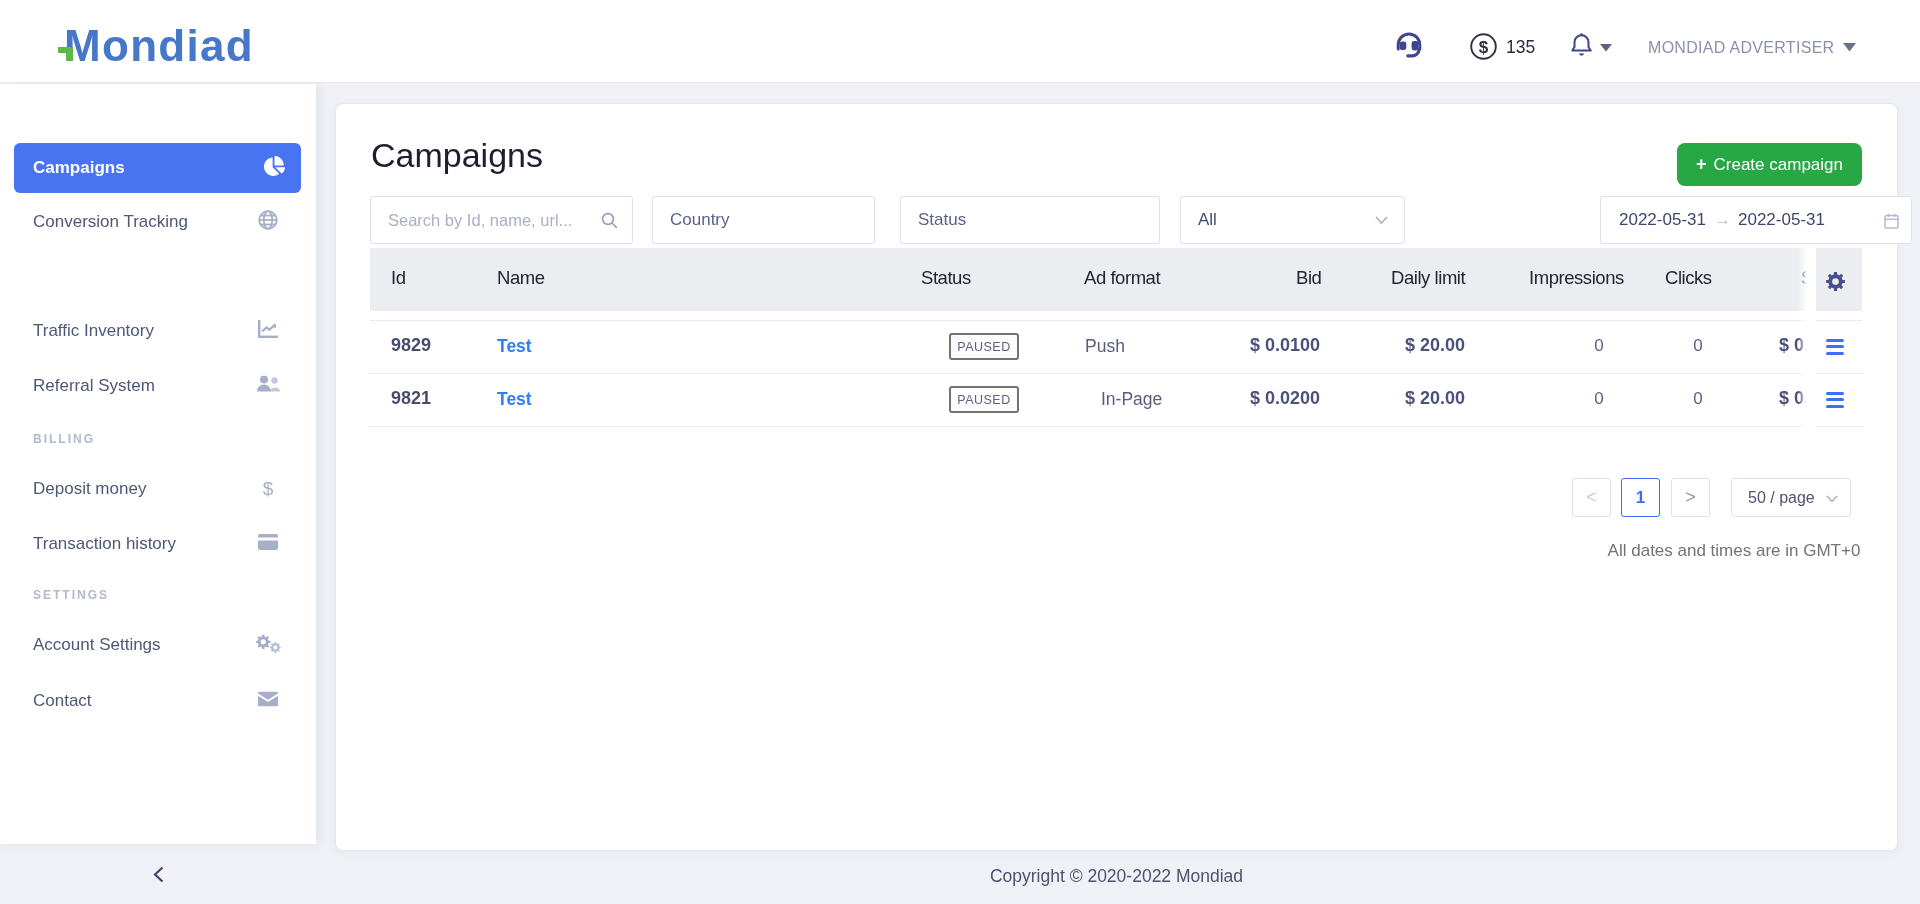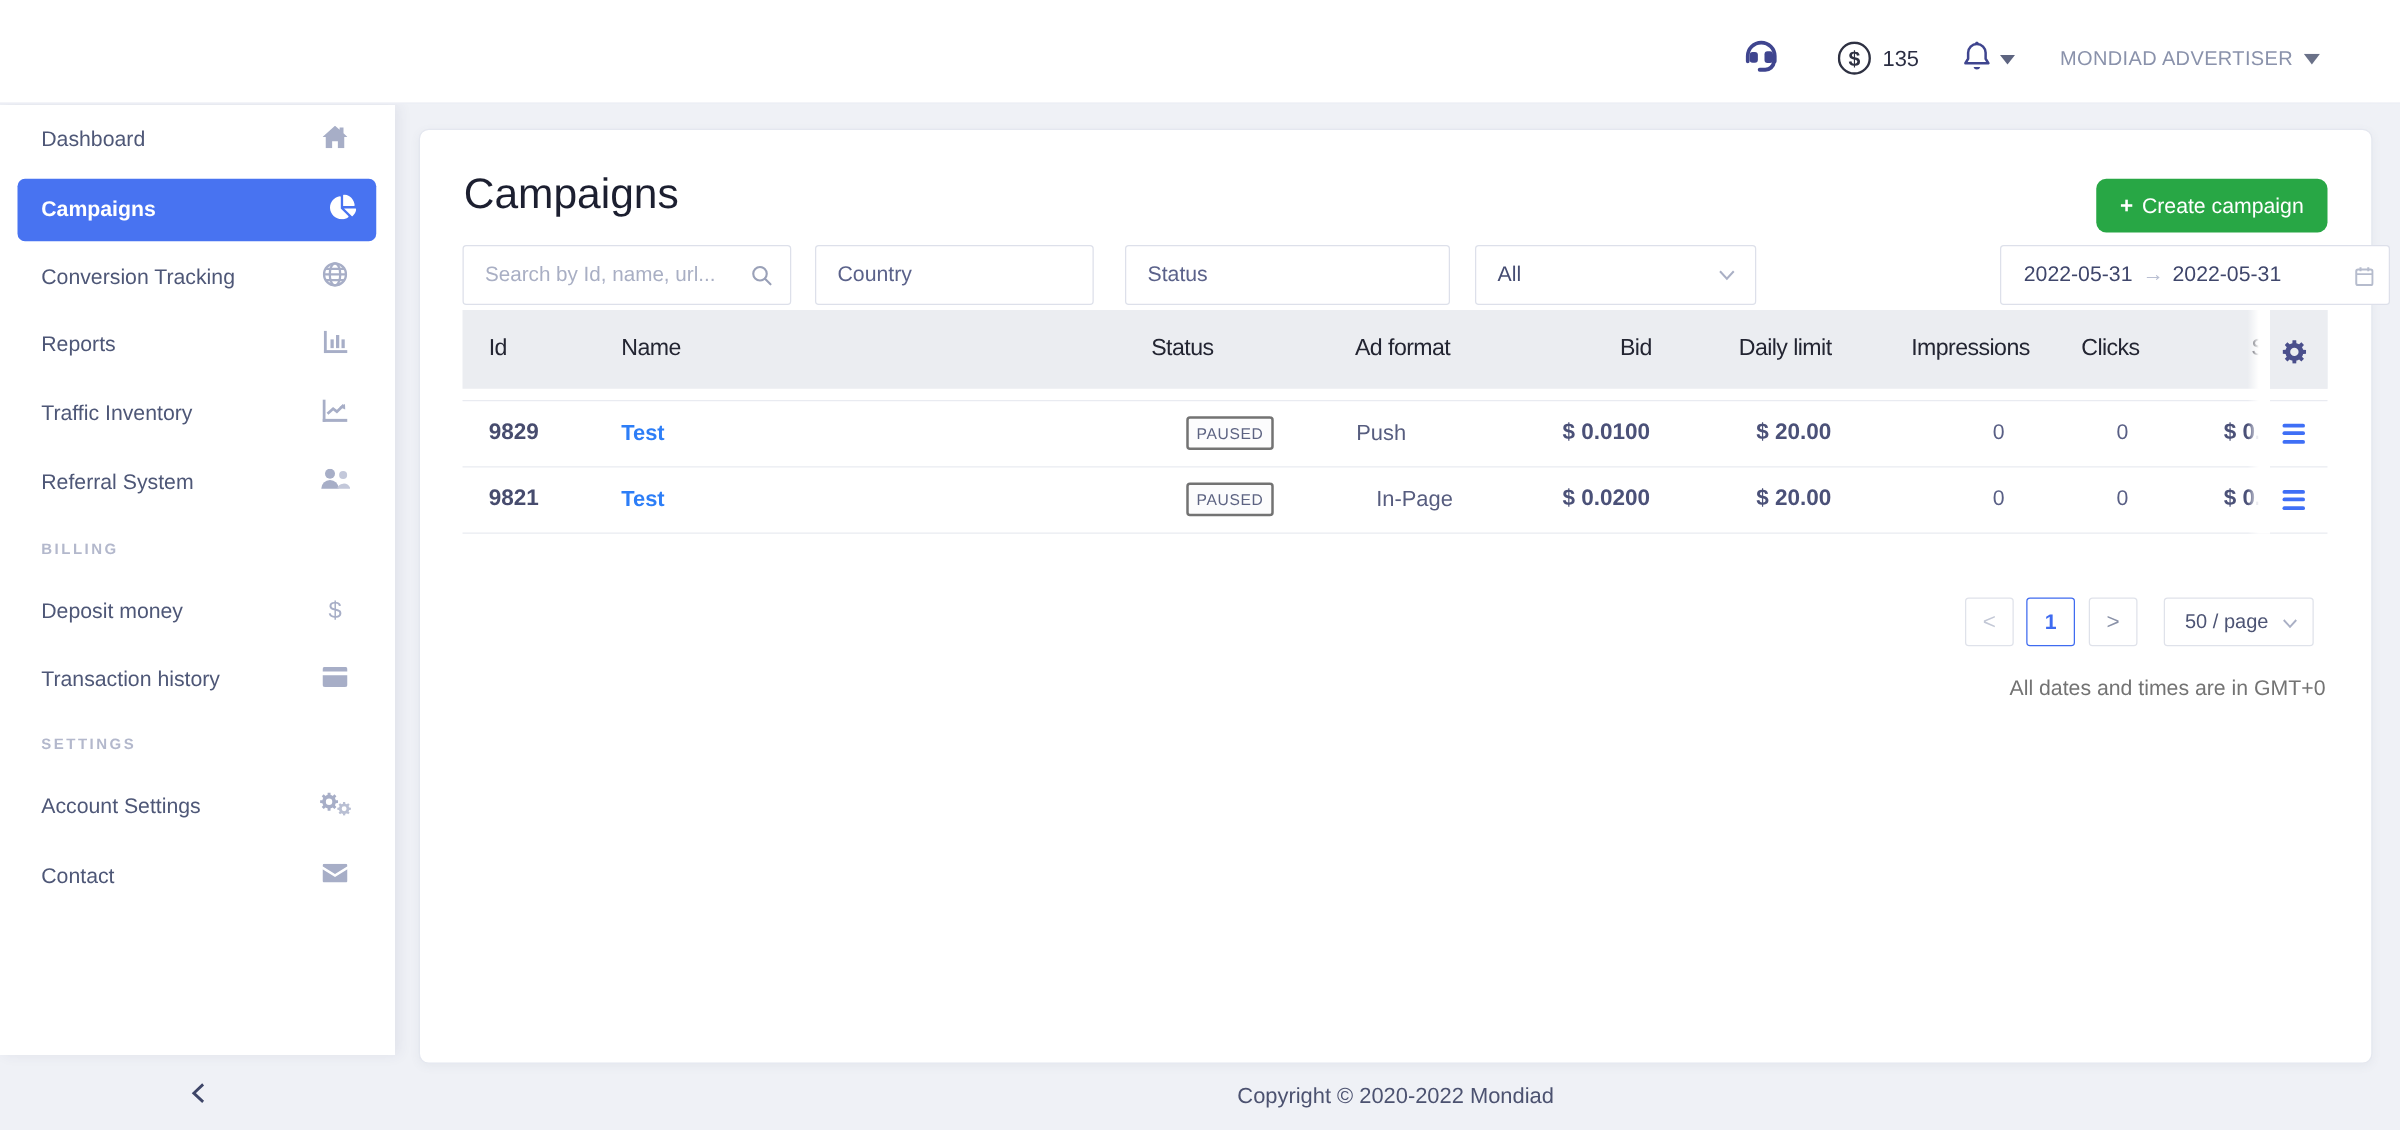--- a/index.html
+++ b/index.html
@@ -151,50 +151,32 @@
   <span style="position:absolute; left:16px; top:50%; transform:translateY(-50%); font-size:16px; color:#4d5474;">50 / page</span>
   <svg style="position:absolute; right:12px; top:16px;" width="12" height="8" viewBox="0 0 12 8">
       <polyline points="1,1 6,6.5 11,1" fill="none" stroke="#aab0c5" stroke-width="1.5"></polyline>
     </svg>
 </div>
 <div id="gmt">All dates and times are in GMT+0</div>
 
 <div id="footer">Copyright © 2020-2022 Mondiad</div>
 
 <div id="sidebar">
-  <div class="mitem" style="top:6px;">
-      <span class="txt">Dashboard</span>
-    <span class="ic"><svg width="20" height="18" viewBox="0 0 20 18">
-          <path fill="#a7aec7" d="M10 0 L0 9 h2.6 v9 h5.1 v-5.6 h4.6 V18 h5.1 V9 H20 L16.8 6.1 V1.5 h-3.1 v1.8 Z"></path>
-        </svg></span>
-  </div>
   <div class="mitem" style="top:116px;">
       <span class="txt">Conversion Tracking</span>
     <span class="ic"><svg width="20" height="20" viewBox="0 0 20 20">
           <g fill="none" stroke="#a7aec7" stroke-width="1.8">
             <circle cx="10" cy="10" r="8.8"></circle>
             <ellipse cx="10" cy="10" rx="4.2" ry="8.8"></ellipse>
             <line x1="1" y1="10" x2="19" y2="10"></line>
             <line x1="2" y1="5.5" x2="18" y2="5.5"></line>
             <line x1="2" y1="14.5" x2="18" y2="14.5"></line>
           </g>
         </svg></span>
   </div>
-  <div class="mitem" style="top:170px;">
-      <span class="txt">Reports</span>
-    <span class="ic"><svg width="19" height="18" viewBox="0 0 19 18">
-          <g fill="#a7aec7">
-            <rect x="0" y="0" width="2.4" height="18"></rect>
-            <rect x="0" y="15.6" width="19" height="2.4"></rect>
-            <rect x="5.4" y="7" width="2.6" height="7"></rect>
-            <rect x="9.8" y="3.5" width="2.6" height="10.5"></rect>
-            <rect x="14.2" y="7" width="2.6" height="7"></rect>
-          </g>
-        </svg></span>
-  </div>
   <div class="mitem" style="top:225px;">
       <span class="txt">Traffic Inventory</span>
     <span class="ic"><svg width="20" height="18" viewBox="0 0 20 18">
           <g fill="#a7aec7">
             <rect x="0" y="0" width="2.4" height="18"></rect>
             <rect x="0" y="15.6" width="20" height="2.4"></rect>
           </g>
           <polyline points="4,11.5 8.5,7.5 11.5,9.8 17,4.5" fill="none" stroke="#a7aec7" stroke-width="2.2"></polyline>
           <polygon points="17.8,3.6 18.6,8 13.8,6.6" fill="#a7aec7" transform="rotate(8 17 5)"></polygon>
         </svg></span>
@@ -246,20 +228,25 @@
         <path fill="#fff" d="M527.79 288H290.5l158.03 158.03c6.04 6.04 15.98 6.53 22.19.68 38.7-36.46 65.32-85.61 73.13-140.86 1.34-9.46-6.51-17.85-16.06-17.85zm-15.83-64.8C503.72 103.74 408.26 8.28 288.8.04 279.68-.59 272 7.1 272 16.24V240h223.77c9.14 0 16.82-7.68 16.19-16.8zM224 288V50.71c0-9.55-8.39-17.4-17.84-16.06C86.99 51.49-4.1 155.6.14 280.37 4.5 408.51 114.83 512 243.03 512c50.4 0 97-16.06 135.26-43.22 7.9-5.6 8.42-17.23 1.57-24.08L224 288z"></path>
       </svg></span>
 </div>
 <div id="trigger">
     <svg width="11" height="17" viewBox="0 0 11 17" style="position:absolute;left:13px;top:10px;">
       <polyline points="9.5,1.5 2,8.5 9.5,15.5" fill="none" stroke="#3e4668" stroke-width="2.2"></polyline>
     </svg>
   </div>
 
 <div id="header">
+  <div id="logo">
+    <span class="word">Mondiad</span>
+    <span class="g1"></span>
+      <span class="g2"></span>
+  </div>
   <svg class="hicon" style="left:1395px; top:32px;" width="28" height="27" viewBox="0 0 28 27">
     <path d="M3.2 17 v-4.2 a10.8 10.8 0 0 1 21.6 0 V17" fill="none" stroke="#3f458f" stroke-width="3" stroke-linecap="round"></path>
     <rect x="4.7" y="9.5" width="6.6" height="8.6" rx="2.4" fill="#3f458f"></rect>
     <rect x="16.6" y="9" width="6.8" height="9.4" rx="2.4" fill="#3f458f"></rect>
     <path d="M24.2 17.5 a7.2 7.2 0 0 1 -7 6.3 h-4.4" fill="none" stroke="#3f458f" stroke-width="3.2" stroke-linecap="round"></path>
   </svg>
   <svg class="hicon" style="left:1470px; top:33px;" width="27" height="27" viewBox="0 0 27 27">
     <circle cx="13.5" cy="13.5" r="12.3" fill="none" stroke="#2e3142" stroke-width="1.9"></circle>
     <text x="13.5" y="20" text-anchor="middle" font-size="17" font-weight="bold" fill="#2e3142" font-family="Liberation Sans">$</text>
   </svg>

